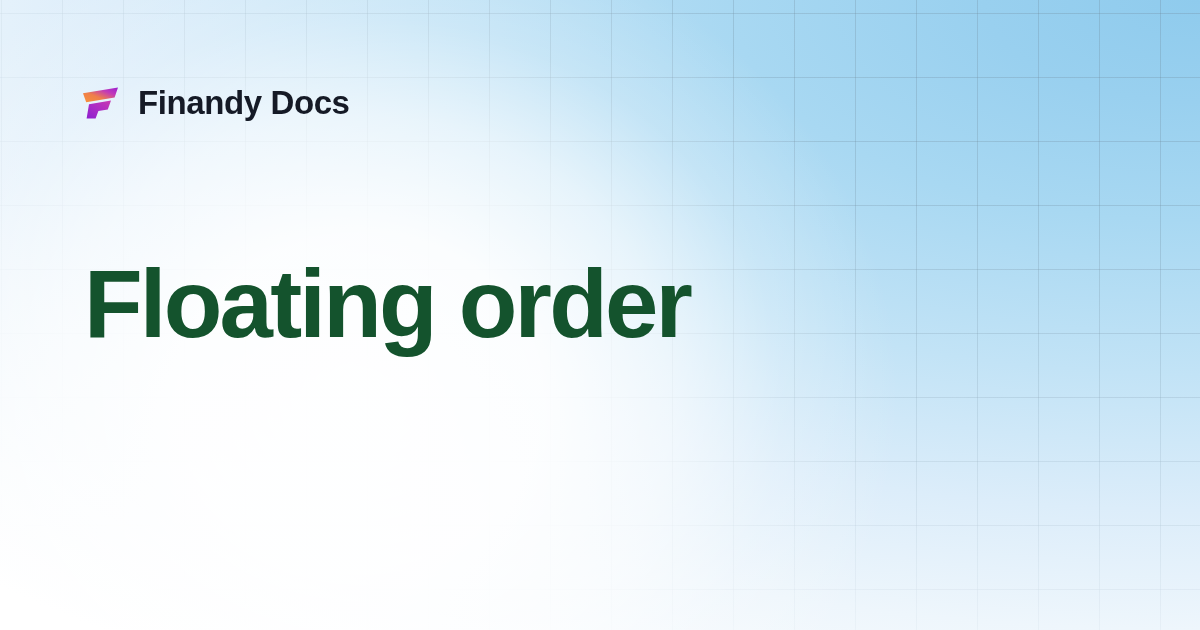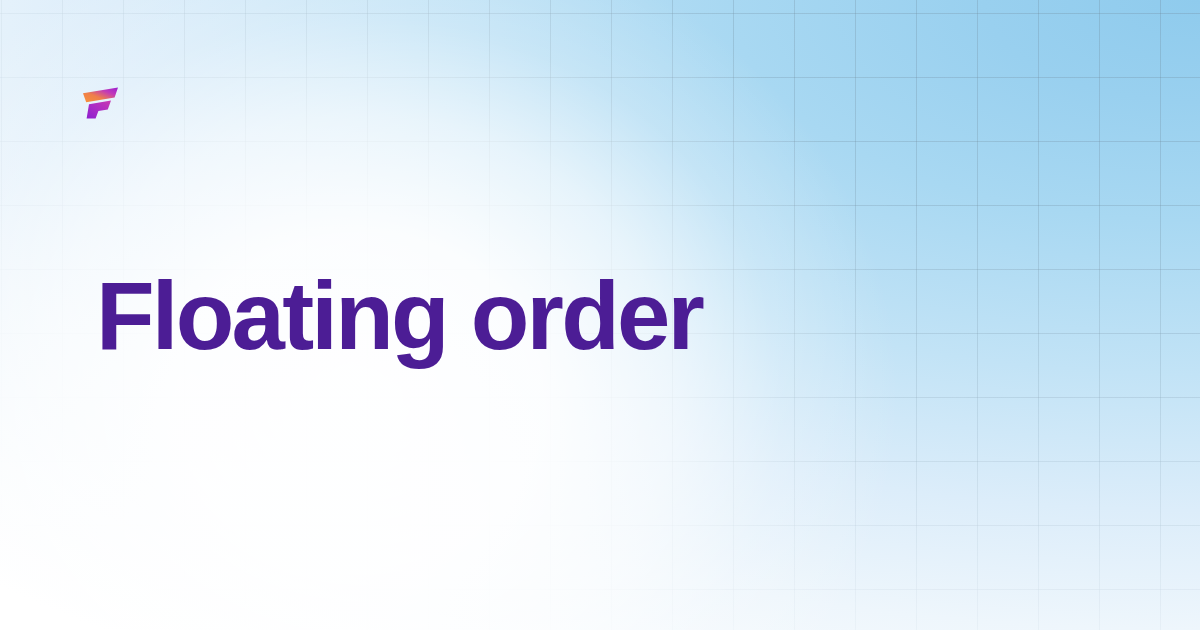--- a/index.html
+++ b/index.html
@@ -120,26 +120,26 @@
     color: #151a26;
     line-height: 1;
     white-space: nowrap;
   }
 
   
   .headline {
     position: absolute;
     left: 80px;
     top: 252px;
-    margin: 16px;
+    margin: 4px;
     font-size: 96px;
     font-weight: bold;
     letter-spacing: -2.8px;
     line-height: 1.0;
-    color: #4c1d95;
+    color: #14532d;
     white-space: nowrap;
   }
 
   
   .description {
     position: absolute;
     left: 78px;
     top: 387px;
     width: 770px;
     margin: 0;
@@ -180,19 +180,20 @@
             <stop offset="0%" stop-color="#8d1fcf"></stop>
             <stop offset="45%" stop-color="#a92bc6"></stop>
             <stop offset="100%" stop-color="#c93bb2"></stop>
           </linearGradient>
         </defs>
 
         <path d="M3.0 11.2 L38.0 5.6 L34.6 15.6 L6.2 20.2 Z" fill="url(#fgradTop)"></path>
 
         <path d="M9.0 22.2 L31.0 18.6 L27.8 27.4 L18.4 28.9 L15.6 36.6 L6.6 36.6 Z" fill="url(#fgradBot)"></path>
       </svg>
+      <span class="brand-name">Finandy Docs</span>
     </div>
 
     <h1 class="headline">Floating order</h1>
 
 
   </div>
 </div>
 
 </body></html>

